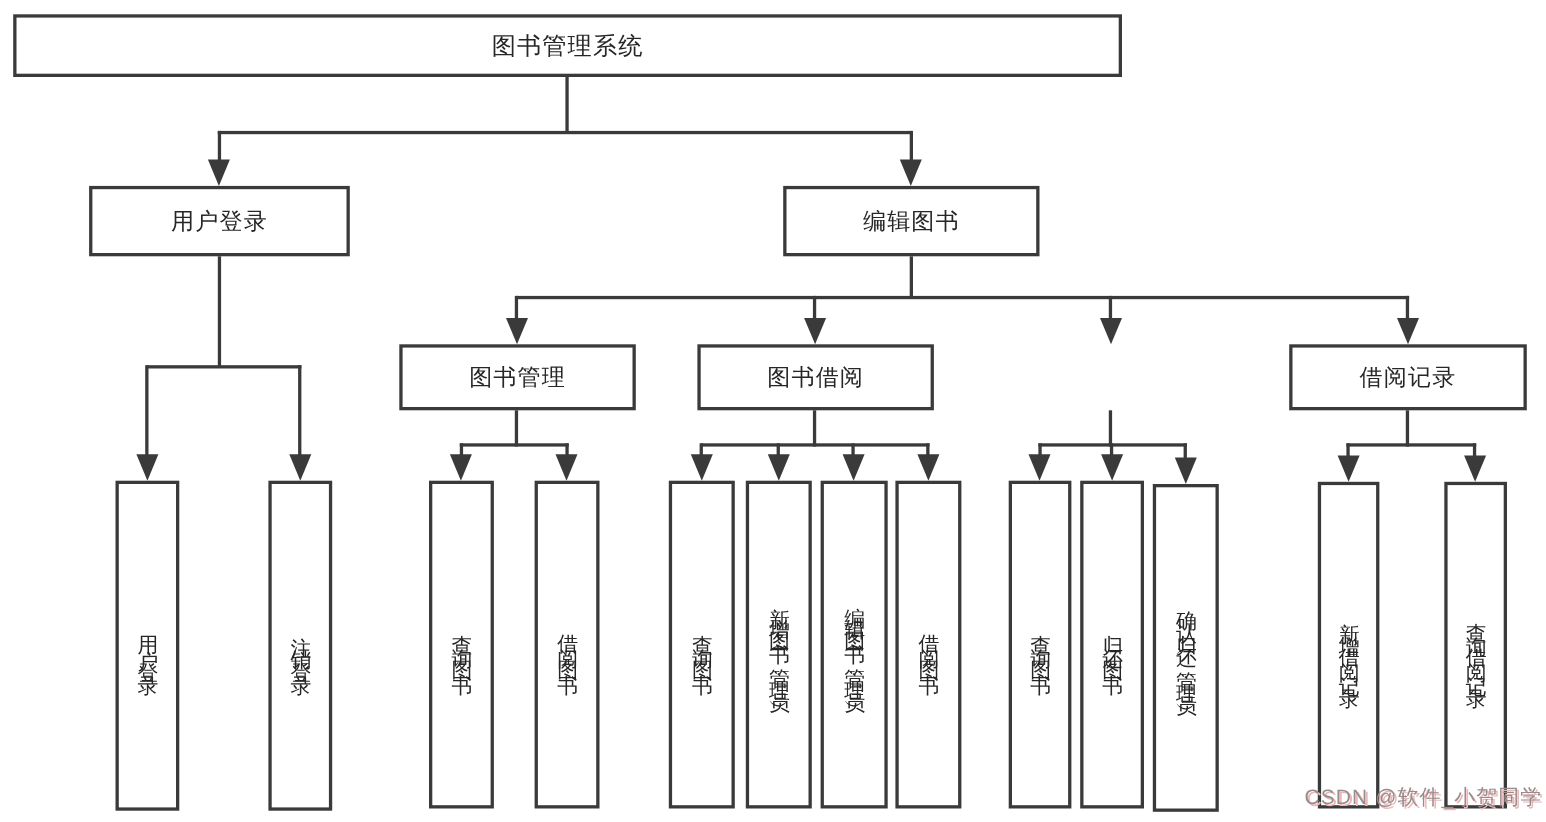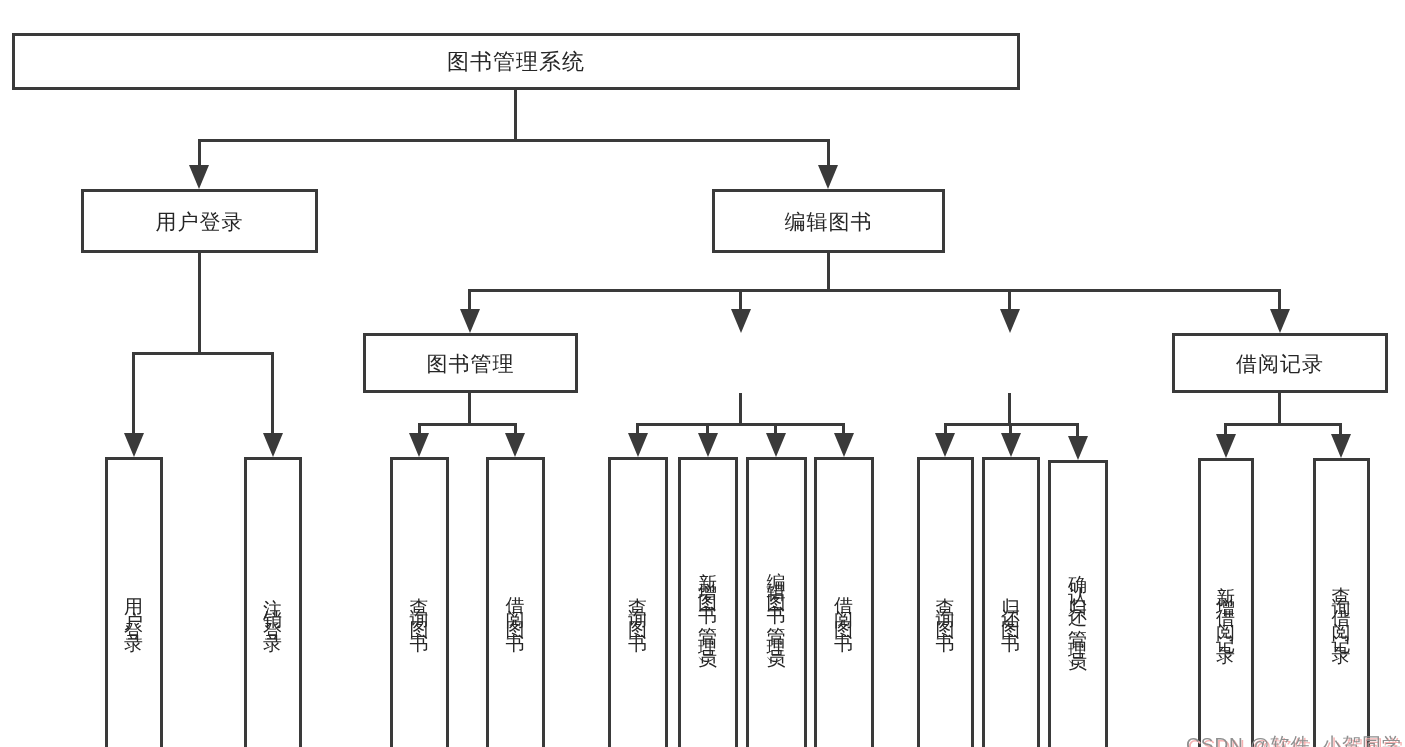--- a/index.html
+++ b/index.html
@@ -9,21 +9,21 @@
     --watermark-text:#8f8f8f;
     --watermark-shadow:#f6b2b2;
   }
   html,body{margin:0;padding:0;}
   body{
     width:1405px;height:747px;
     background:var(--background);
     font-family:"Liberation Sans","DejaVu Sans",sans-serif;
     overflow:hidden;
   }
-  .canvas{position:relative;width:1405px;height:663px;background:var(--background);margin-top:20px;}
+  .canvas{position:relative;width:1405px;height:663px;background:var(--background);}
 
   
   .hnode{
     position:absolute;box-sizing:border-box;
     border:3px solid var(--line);background:#fff;
     display:flex;align-items:center;justify-content:center;
   }
   .hnode .nlabel{
     color:var(--text);font-size:21px;letter-spacing:1px;line-height:1;
     white-space:nowrap;
@@ -94,20 +94,23 @@
   <div class="arrow" style="left:460px;top:289px"></div>
   <div class="vline" style="left:739px;top:269px;height:22px"></div>
   <div class="arrow" style="left:731px;top:289px"></div>
   <div class="vline" style="left:1008px;top:269px;height:22px"></div>
   <div class="arrow" style="left:1000px;top:289px"></div>
   <div class="vline" style="left:1278px;top:269px;height:22px"></div>
   <div class="arrow" style="left:1270px;top:289px"></div>
 
   <div class="hnode" style="left:363px;top:313px;width:215px;height:60px">
     <span class="nlabel">图书管理</span>
+  </div>
+  <div class="hnode" style="left:634px;top:313px;width:215px;height:60px">
+    <span class="nlabel">图书借阅</span>
   </div>
   <div class="hnode" style="left:1172px;top:313px;width:216px;height:60px">
     <span class="nlabel">借阅记录</span>
   </div>
 
   <div class="vline" style="left:468px;top:373px;height:33px"></div>
   <div class="hline" style="left:418px;top:403px;width:99px"></div>
   <div class="vline" style="left:418px;top:403px;height:13px"></div>
   <div class="arrow" style="left:409px;top:413px"></div>
   <div class="vline" style="left:514px;top:403px;height:13px"></div>

